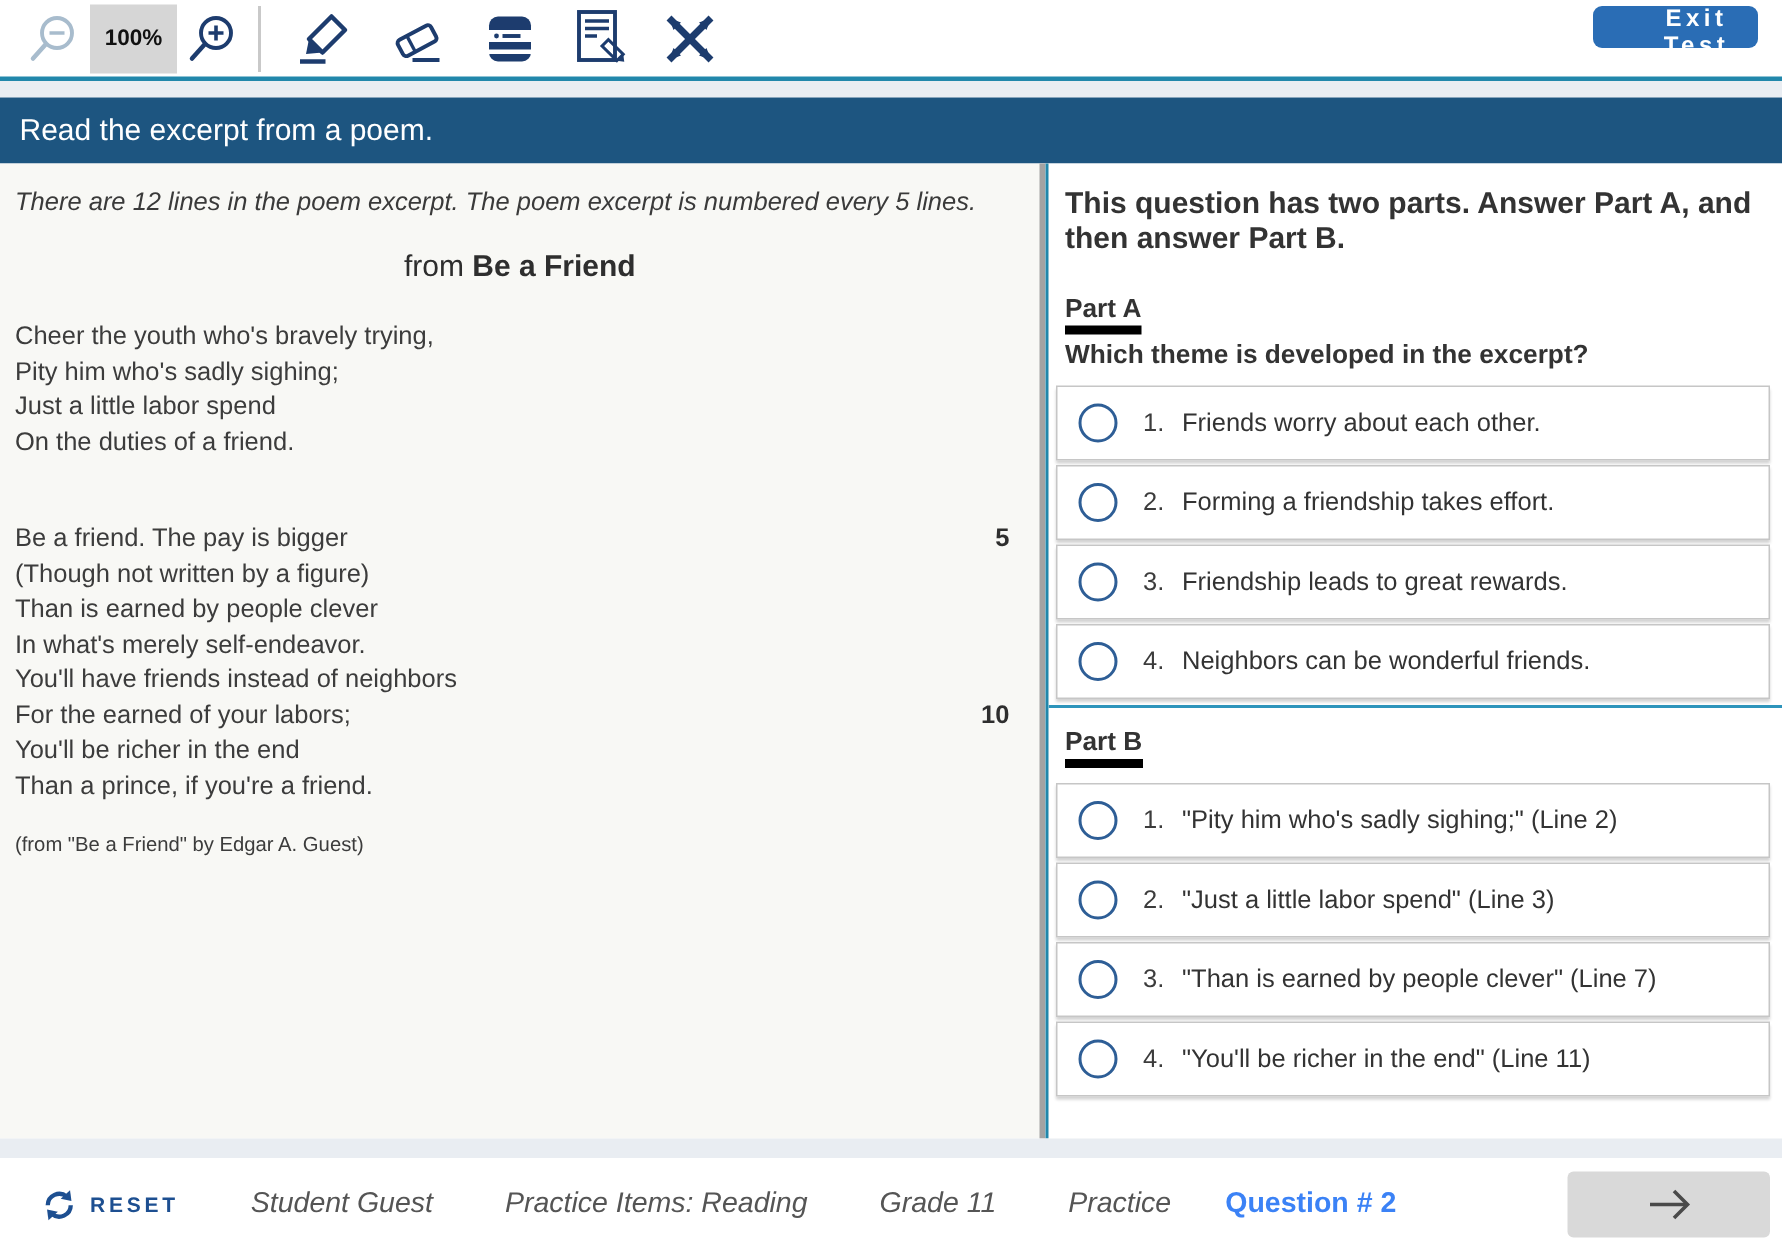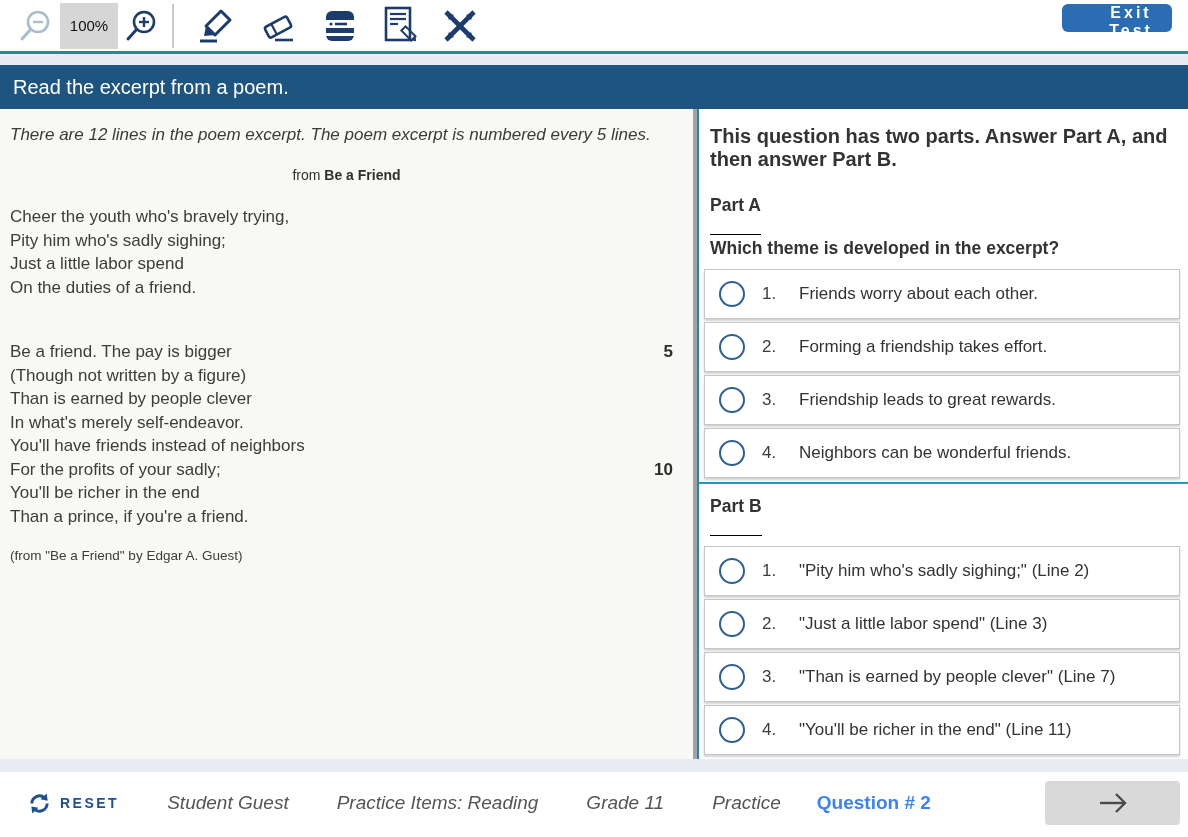--- a/index.html
+++ b/index.html
@@ -6,69 +6,69 @@
   html,body { width:1188px; height:837px; overflow:hidden; }
   body { font-family:"Liberation Sans", sans-serif; background:#fff; color:#333; }
   .app { width:1188px; height:837px; display:flex; flex-direction:column; }
 
   
   .toolbar { height:54px; background:#fff; border-bottom:3px solid #2187ab;
              display:flex; align-items:center; padding-left:14px; position:relative; }
   .tb-btn { display:flex; align-items:center; justify-content:center;
             width:44px; height:46px; cursor:pointer; background:none; border:none; }
   .zoom-level { background:#d6d6d6; height:46px; width:58px; display:flex;
-                align-items:center; justify-content:center; font-weight:normal;
+                align-items:center; justify-content:center; font-weight:bold;
                 font-size:15px; color:#111; margin:0 2px; }
   .tb-divider { width:2px; height:44px; background:#c9c9c9; margin:0 12px 0 8px; }
   .exit-btn { position:absolute; right:16px; top:4px; width:110px; height:28px;
               background:#2a6db5; color:#fff; font-weight:bold; font-size:16px;
               letter-spacing:3px; border:none; border-radius:6px; cursor:pointer;
               font-family:"Liberation Sans", sans-serif;padding-left:28px; }
 
   
   .band { background:#e9edf2; }
   .band-top { height:11px; }
   .band-bottom { height:13px; }
   .prompt-bar { height:44px; background:#1d5580; color:#fff; display:flex;
                 align-items:center; padding-left:13px; font-size:20px; }
 
   
   .main { height:650px; display:flex; }
   .left-panel { width:697px; background:#f8f8f5; border-right:4px solid #a3a3a3;
                 padding:16px 0 0 0; overflow:hidden; }
   .lp-pad { padding:0 10px; }
   .instruction { font-style:italic; font-size:17px; color:#3a3a3a; }
-  .poem-title { text-align:center; font-size:14px; color:#2e2e2e; margin-top:22px; }
+  .poem-title { text-align:center; font-size:20px; color:#2e2e2e; margin-top:22px; }
   .poem-title b { font-weight:bold; }
   .poem { margin-top:22px; padding:0 20px 0 10px; font-size:17px; color:#3c3c3c;
           line-height:23.5px; }
   .poem-line { display:flex; }
   .poem-line .txt { flex:1; }
   .poem-line .num { font-weight:bold; color:#2e2e2e; }
   .poem-line.gap { margin-top:41px; }
   .attribution { margin-top:20px; font-size:13.5px; color:#3c3c3c; padding:0 10px; }
 
   .right-panel { flex:1; background:#fff; border-left:2px solid #2187ab;
                  padding-top:16px; overflow:hidden; }
   .rp-pad { padding:0 12px 0 11px; }
   .q-intro { font-weight:bold; font-size:20px; color:#333; line-height:23px; }
   .part-label { display:inline-block; font-weight:bold; font-size:17.5px;
-                color:#333; border-bottom:1px solid #000000; padding-bottom:18px; }
+                color:#333; border-bottom:6px solid #000000; padding-bottom:1px; }
   .part-question { font-weight:bold; font-size:17.5px; color:#333; margin-top:3px; }
   .u { text-decoration:underline; text-underline-offset:3px; }
   .mt-gap { margin-top:24px; }
 
   .options { margin:10px 8px 0 5px; }
   .option-row { height:50px; background:#fff; border:1px solid #c6c6c6;
                 box-shadow:0 2px 2px rgba(0,0,0,0.18); margin-bottom:3px;
                 display:flex; align-items:center; padding-left:14px; cursor:pointer; }
   .radio { width:26px; height:26px; border:2px solid #2e5e96; border-radius:50%;
            background:#fff; flex:0 0 auto; }
   .opt-num { font-size:17px; color:#3c3c3c; margin-left:17px; width:26px; }
-  .opt-text { font-size:17px; color:#333; margin-left:11px; }
+  .opt-text { font-size:17px; color:#333; }
   .part-divider { height:2px; background:#2d94bb; margin-top:4px; }
   .pb-block { margin-top:12px; }
 
   
   .footer { height:62px; background:#fff; display:flex; align-items:center;
             padding-left:28px; }
   .reset-btn { display:flex; align-items:center; gap:9px; background:none;
                border:none; cursor:pointer; font-family:"Liberation Sans", sans-serif; }
   .reset-label { font-size:14px; font-weight:bold; letter-spacing:2.5px; color:#1d4f91; }
   .f-item { font-size:19px; color:#555; margin-left:48px;font-style:italic; }
@@ -210,21 +210,21 @@
           </div>
         <div class="poem-line">
             <span class="txt">In what's merely self-endeavor.</span>
             <span class="num"></span>
           </div>
         <div class="poem-line">
             <span class="txt">You'll have friends instead of neighbors</span>
             <span class="num"></span>
           </div>
         <div class="poem-line">
-            <span class="txt">For the profits of your sadly;</span>
+            <span class="txt">For the earned of your labors;</span>
             <span class="num">10</span>
           </div>
         <div class="poem-line">
             <span class="txt">You'll be richer in the end</span>
             <span class="num"></span>
           </div>
         <div class="poem-line">
             <span class="txt">Than a prince, if you're a friend.</span>
             <span class="num"></span>
           </div>

